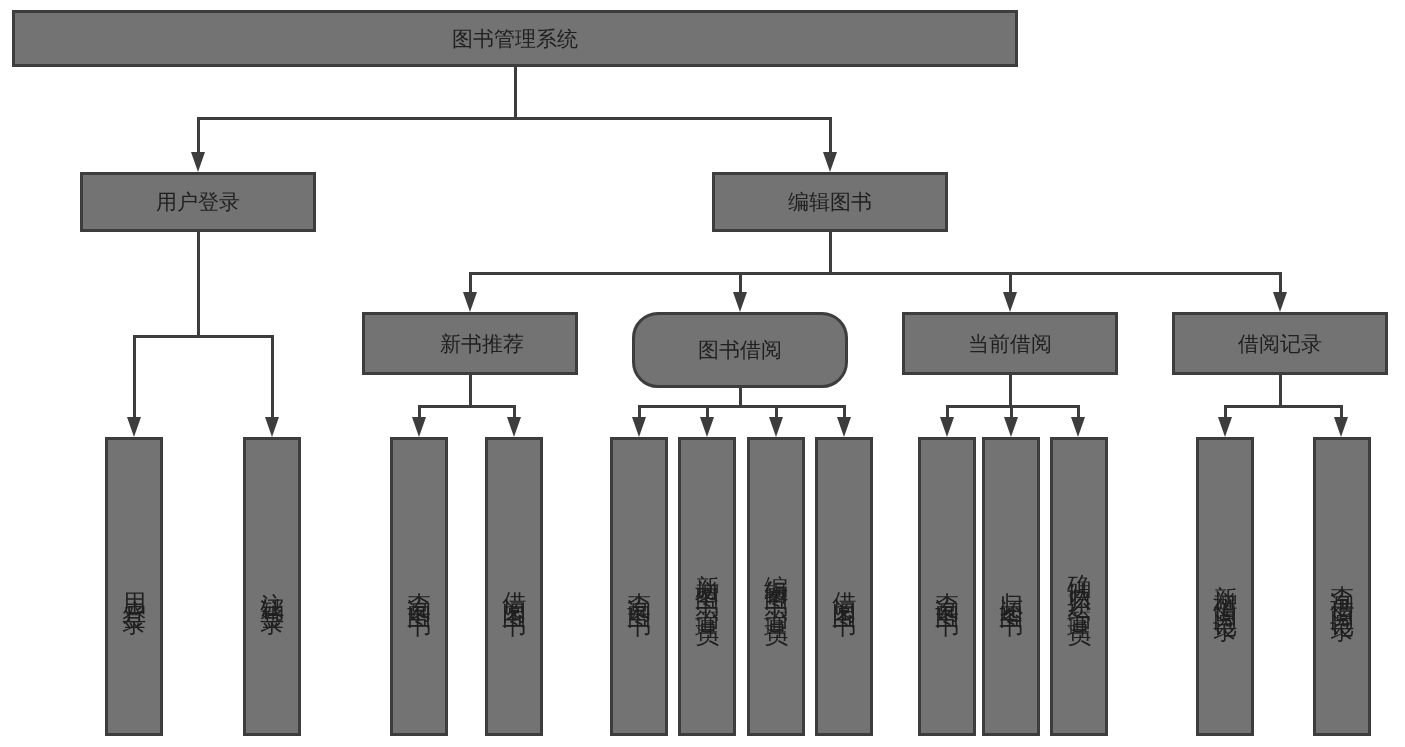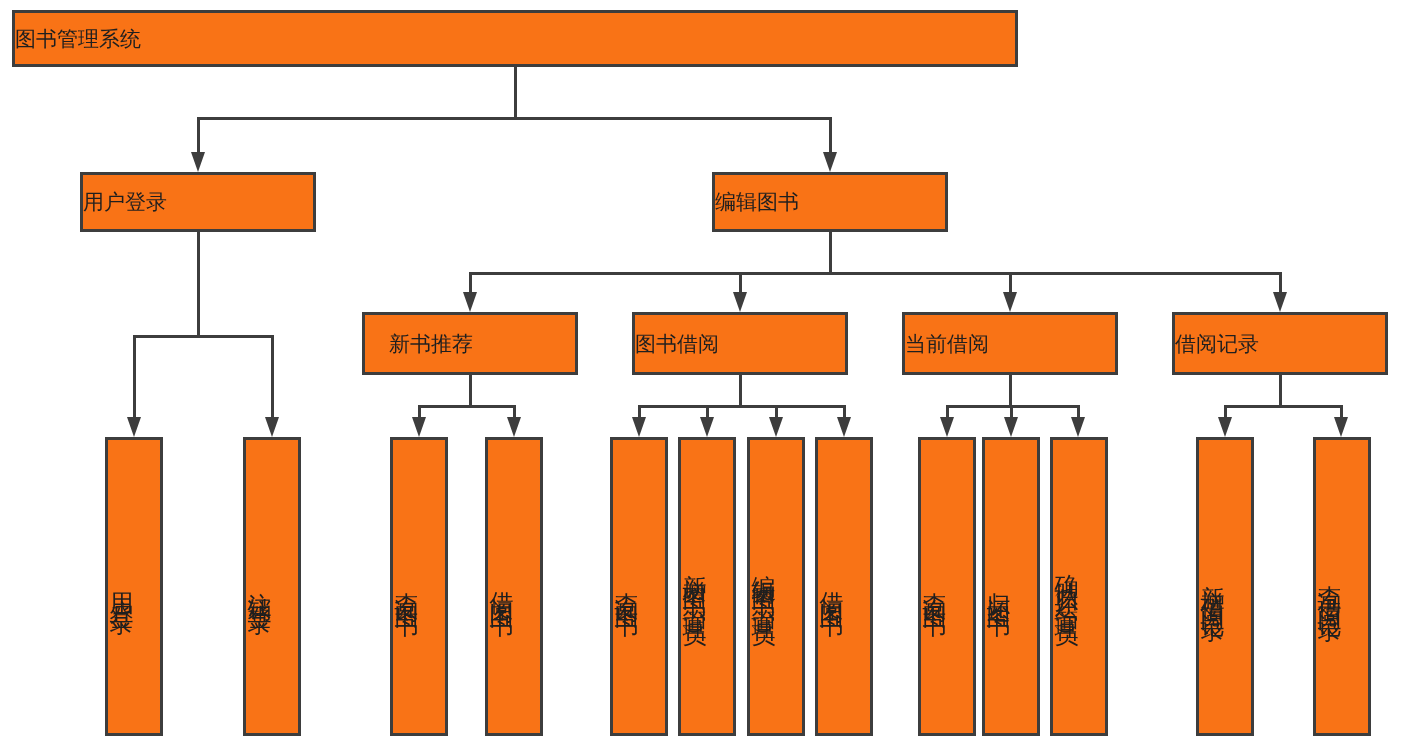--- a/index.html
+++ b/index.html
@@ -5,24 +5,24 @@
   html,body{margin:0;padding:0;background:#fff;}
   .canvas{
     position:relative;
     width:1405px;height:747px;
     background:var(--bg,#fff);
     font-family:"Liberation Sans","DejaVu Sans",sans-serif;
     overflow:hidden;
   }
   .box{
     position:absolute;
-    background:#f97316;
+    background:#737373;
     border:3px solid var(--line,#3d3d3d);
     box-sizing:border-box;
-    display:flex;align-items:center;
+    display:flex;align-items:center;justify-content:center;
     color:var(--text,#1f1f1f);
     font-size:21px;
     z-index:2;
   }
   .leaf{
     font-size:24px;
   }
   .leaf span{
     writing-mode:vertical-rl;
     text-orientation:mixed;
@@ -62,21 +62,21 @@
   <div class="box" style="left:80px;top:172px;width:236px;height:60px;">
     <span>用户登录</span>
   </div>
   <div class="box" style="left:712px;top:172px;width:236px;height:60px;">
     <span>编辑图书</span>
   </div>
 
   <div class="box" style="left:362px;top:312px;width:216px;height:63px;padding-left:24px;">
     <span>新书推荐</span>
   </div>
-  <div class="box" style="left:632px;top:312px;width:216px;height:63px;">
+  <div class="box" style="left:632px;top:312px;width:216px;height:76px;border-radius:26px;">
     <span>图书借阅</span>
   </div>
   <div class="box" style="left:1172px;top:312px;width:216px;height:63px;">
     <span>借阅记录</span>
   </div>
   <div class="box" style="left:902px;top:312px;width:216px;height:63px;">
     <span>当前借阅</span>
   </div>
 
   <div class="box leaf" style="left:105px;top:437px;width:58px;height:299px;">

